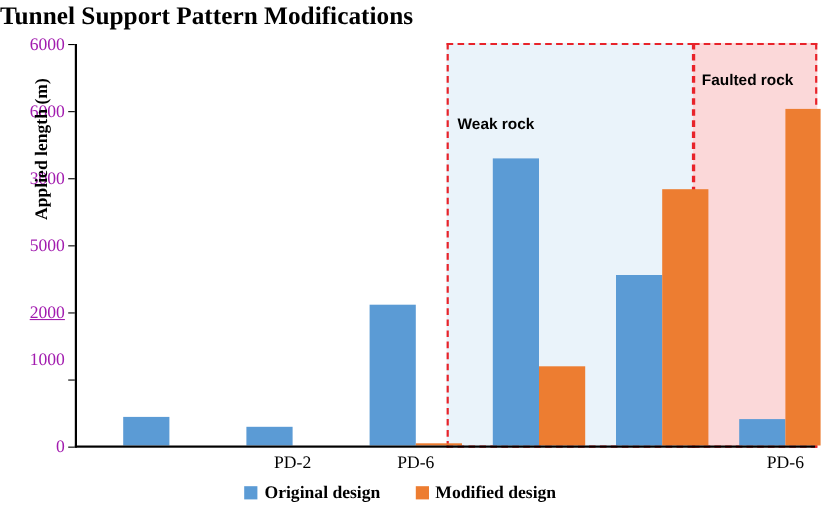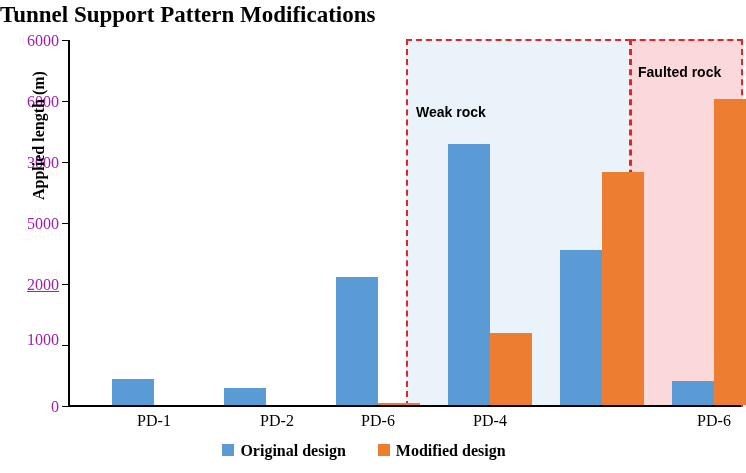--- a/index.html
+++ b/index.html
@@ -162,21 +162,21 @@
     <div class="tick-mark" style="top:122px;"></div>
     <div class="tick-label" style="top:122px;">3000</div>
 
     <div class="tick-mark" style="top:183px;"></div>
     <div class="tick-label" style="top:183px;">5000</div>
 
     <div class="tick-mark" style="top:244px;"></div>
     <div class="tick-label" style="top:244px;text-decoration:underline;">2000</div>
 
     <div class="tick-mark" style="top:305px;"></div>
-    <div class="tick-label" style="top:299px;">1000</div>
+    <div class="tick-label" style="top:287px;">1000</div>
 
     <div class="tick-mark" style="top:366px;"></div>
     <div class="tick-label" style="top:366px;">0</div>
 
     <div class="bar" style="left:44px; width:42px; height:26px; background:#5b9bd5;"></div>
     <div class="bar" style="left:86px; width:42px; height:0px; background:#ed7d31;"></div>
 
     <div class="bar" style="left:156px; width:42px; height:17px; background:#5b9bd5;"></div>
     <div class="bar" style="left:198px; width:42px; height:0px; background:#ed7d31;"></div>
 
@@ -188,24 +188,22 @@
 
     <div class="bar" style="left:492px; width:42px; height:155px; background:#5b9bd5;"></div>
     <div class="bar" style="left:534px; width:42px; height:233px; background:#ed7d31;"></div>
 
     <div class="bar" style="left:604px; width:42px; height:24px; background:#5b9bd5;"></div>
     <div class="bar" style="left:646px; width:42px; height:306px; background:#ed7d31;"></div>
 
     <div class="axis-line-y"></div>
     <div class="axis-line-x"></div>
 
-    <div class="cat-label" style="left:46px; width:80px;">PD-1</div>
-    <div class="cat-label" style="left:169px; width:80px;text-align:center;">PD-2</div>
+    <div class="cat-label" style="left:158px; width:80px;text-align:center;">PD-2</div>
     <div class="cat-label" style="left:270px; width:80px;">PD-6</div>
-    <div class="cat-label" style="left:382px; width:80px;">PD-4</div>
     <div class="cat-label" style="left:606px; width:80px;">PD-6</div>
 
     <div class="y-axis-title">Applied length (m)</div>
   </div>
 
   <div class="legend">
     <span class="legend-item">
       <span class="legend-swatch" style="background:#5b9bd5;"></span><span class="legend-text">Original design</span>
     </span>
     <span class="legend-item">

